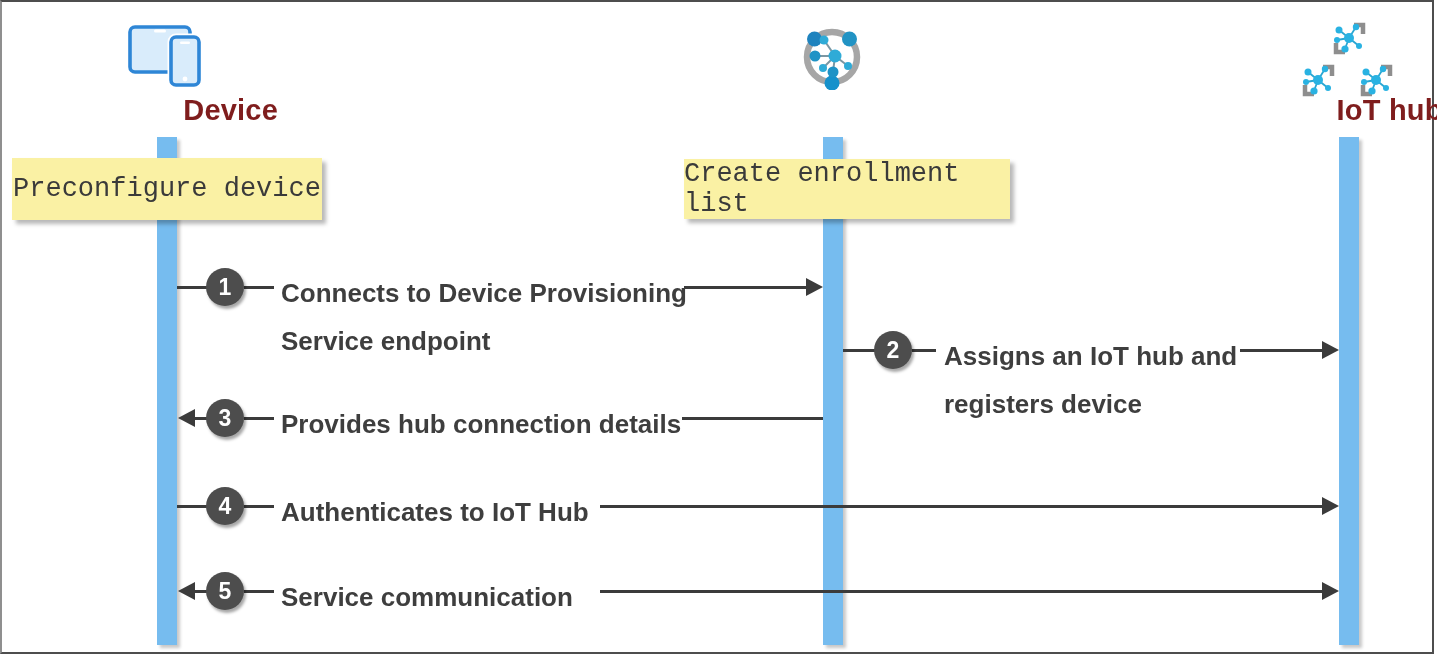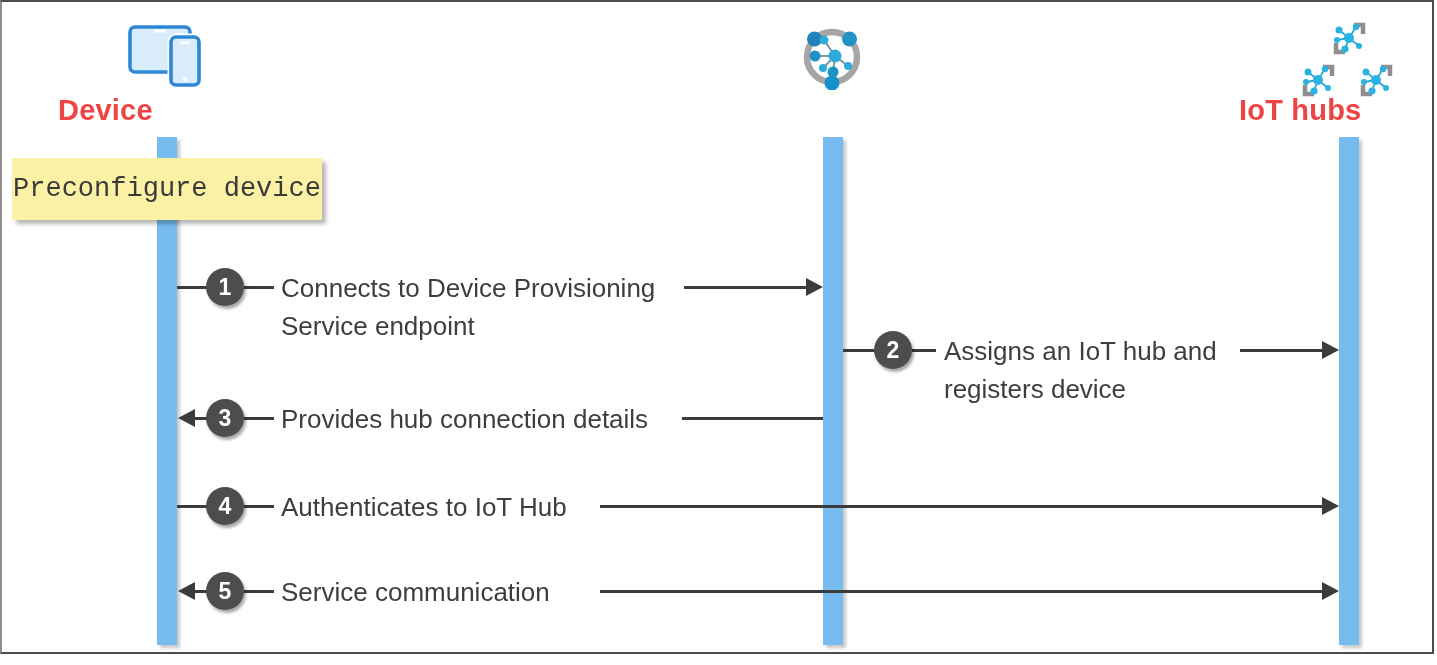--- a/index.html
+++ b/index.html
@@ -6,22 +6,22 @@
   .canvas{
     position:relative;width:1437px;height:665px;background:#fff;overflow:hidden;
     font-family:"Liberation Sans", sans-serif;color:#3c3c3c;
   }
   .frame{
     position:absolute;left:0;top:0;width:1430px;height:650px;
     border:2px solid #4d4d4d;border-left-color:#8f8f8f;pointer-events:none;
   }
   
   .actor-label{
-    position:absolute;top:94px;width:220px;text-align:left;
-    font-size:29px;font-weight:bold;color:#ef4444;letter-spacing:.2px;
+    position:absolute;top:94px;width:220px;text-align:right;
+    font-size:29px;font-weight:bold;color:#7f1d1d;letter-spacing:.2px;
   }
   .actor-icon{position:absolute;}
   
   .lifeline{
     position:absolute;top:137px;width:20px;height:508px;background:#76bcef;
     box-shadow:3px 3px 3px rgba(0,0,0,.22);
   }
   
   .note{
     position:absolute;background:#faf1a4;display:flex;align-items:center;justify-content:center;
@@ -32,22 +32,22 @@
   .ah-r{position:absolute;width:0;height:0;border-top:9px solid transparent;
         border-bottom:9px solid transparent;border-left:17px solid #3b3b3b;z-index:4;}
   .ah-l{position:absolute;width:0;height:0;border-top:9px solid transparent;
         border-bottom:9px solid transparent;border-right:17px solid #3b3b3b;z-index:4;}
   .stepnum{
     position:absolute;width:38px;height:38px;border-radius:50%;background:#4d4d4d;color:#fff;
     font-size:23px;font-weight:bold;display:flex;align-items:center;justify-content:center;
     box-shadow:2px 3px 3px rgba(0,0,0,.35);z-index:6;
   }
   .steplabel{
-    position:absolute;font-size:26px;line-height:38px;color:#3e3e3e;
-    white-space:pre-line;z-index:6;
+    position:absolute;font-size:26px;line-height:48px;color:#3e3e3e;
+    white-space:pre-line;z-index:6;font-weight:bold;
   }
 </style>
 </head>
 <body>
 
 <div class="canvas">
 
   <div class="frame"></div>
 
   <svg class="actor-icon" style="left:126px;top:20px" width="80" height="72" viewBox="0 0 80 72">
@@ -104,20 +104,21 @@
     <use href="#hub" x="2" y="42"></use>
     <use href="#hub" x="60" y="42"></use>
   </svg>
   <div class="actor-label" style="left:1239px">IoT hubs</div>
 
   <div class="lifeline" style="left:157px"></div>
   <div class="lifeline" style="left:823px"></div>
   <div class="lifeline" style="left:1339px"></div>
 
   <div class="note" style="left:12px;top:158px;width:310px;height:62px">Preconfigure device</div>
+  <div class="note" style="left:684px;top:159px;width:326px;height:60px">Create enrollment list</div>
 
   <div>
     <div class="hline" style="left:177px;top:286px;width:32px"></div>
     <div class="stepnum" style="left:206px;top:268px">1</div>
     <div class="hline" style="left:244px;top:286px;width:30px"></div>
     <div class="steplabel" style="left:281px;top:269px">Connects to Device Provisioning
 Service endpoint</div>
     <div class="hline" style="left:684px;top:286px;width:125px"></div>
     <div class="ah-r" style="left:806px;top:278px"></div>
   </div>

